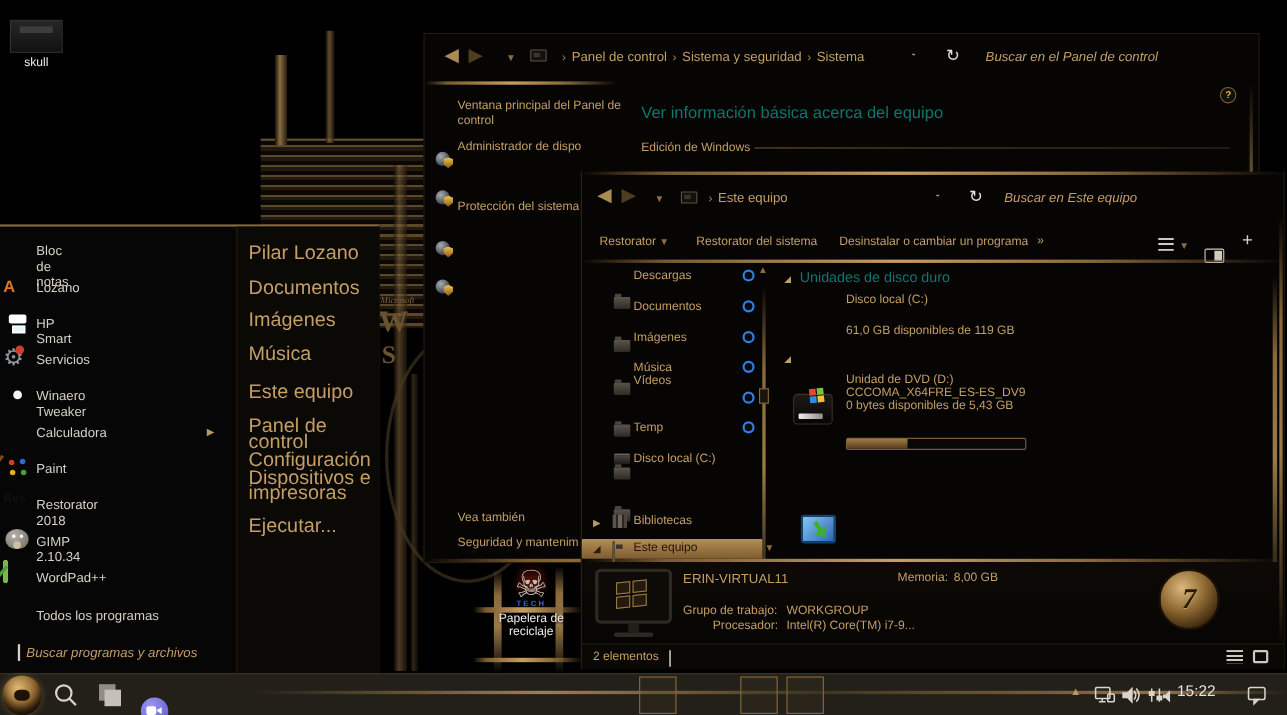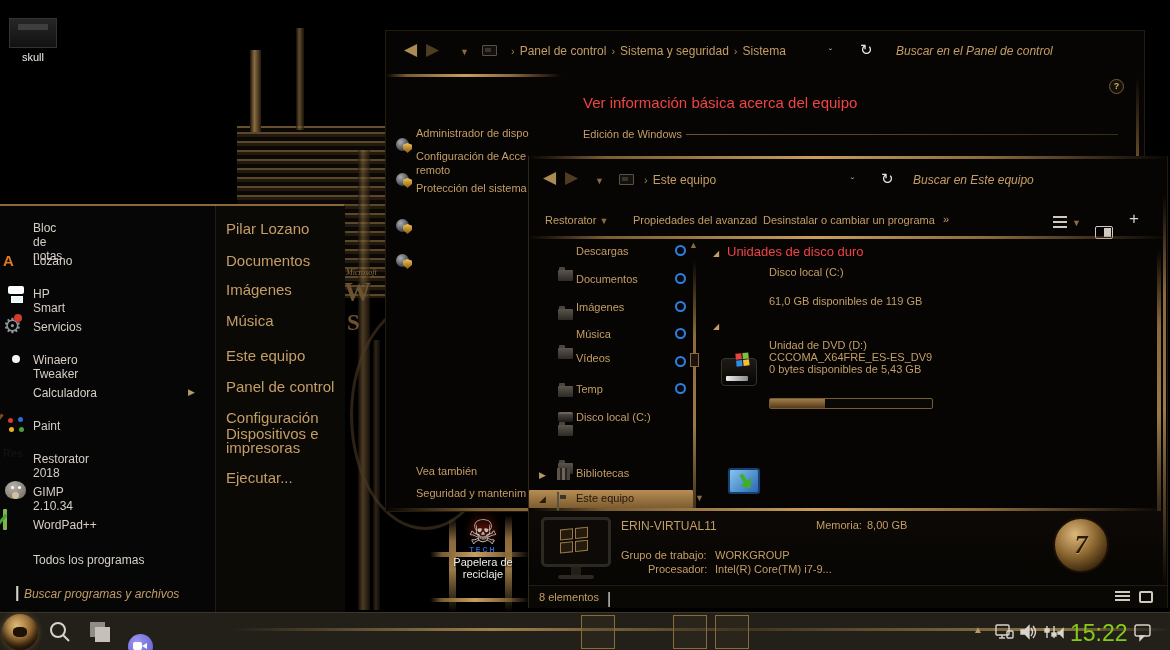--- a/index.html
+++ b/index.html
@@ -1,20 +1,20 @@
 <!DOCTYPE html>
 <html><head>
 <meta charset="utf-8">
 <style>
   *{margin:0;padding:0;box-sizing:border-box}
   html,body{width:1170px;height:650px;overflow:hidden;background:#000;font-family:"Liberation Sans",sans-serif}
   #screen{position:relative;width:1170px;height:650px;background:#000;overflow:hidden}
   .a{position:absolute}
   .tx{font-size:11px;color:#c49e66;white-space:nowrap}
-  .tb{color:#ef4444}
+  .tb{color:#0f766e}
   .tw{color:#d8d2c8}
   .it{font-style:italic}
   .pre{white-space:pre-line}
   .gl{background:linear-gradient(90deg,rgba(20,12,5,0),#7a5c32 12%,#c79e5f 45%,#8a6a3c 72%,rgba(20,12,5,0))}
   .glv{background:linear-gradient(180deg,rgba(20,12,5,0),#8a6a3c 25%,#9a7a46 55%,rgba(20,12,5,0))}
   .win{position:absolute;background:#070503}
   
   .slats{background:repeating-linear-gradient(180deg,#0d0905 0 4px,#6b5532 4px 6px,#2a1f12 6px 9px);opacity:.85;border-top:2px solid #7a5e36}
   .pipe{background:linear-gradient(90deg,#1a120a,#8a6c40 40%,#241a0e)}
   
@@ -78,21 +78,21 @@
   .si-paint:before{content:"";position:absolute;left:5px;top:6px;width:5px;height:5px;border-radius:50%;background:#d23c2a;box-shadow:10px -1px 0 #2a6cd8,1px 9px 0 #e8b020,11px 9px 0 #48a038}
   .si-paint:after{content:"";position:absolute;right:3px;top:1px;width:3px;height:13px;background:#7a4a22;transform:rotate(38deg)}
   .si-res{background:#fff;border-bottom:6px solid #cc2222}
   .si-res:after{content:"Res";position:absolute;left:0;right:0;top:2px;text-align:center;font-weight:bold;font-size:11px;color:#111}
   .si-gimp{background:transparent}
   .si-gimp:before{content:"";position:absolute;left:2px;top:3px;width:21px;height:18px;border-radius:50% 50% 45% 45%;background:radial-gradient(circle at 38% 32%,#b8b3aa,#6a655e)}
   .si-gimp:after{content:"";position:absolute;left:8px;top:8px;width:3px;height:3px;border-radius:50%;background:#fff;box-shadow:7px 0 0 #fff,3px 8px 0 2px #cfc0a2}
   .si-npp{background:#eef4ea;border:2px solid #7ab648}
   .si-npp:after{content:"";position:absolute;right:2px;top:2px;width:3px;height:15px;background:#48a038;transform:rotate(40deg)}
   .sm-label{font-size:12px;color:#d6cfc5}
-  .sm-right-label{font-size:15px;color:#c49e66;line-height:14px}
+  .sm-right-label{font-size:18px;color:#c49e66;line-height:14px}
   .sel-row{background:linear-gradient(180deg,#b68e55,#7d5c30);border-radius:1px}
   .tbox{position:absolute;width:34px;height:34px;border:1px solid #8a6a3c;background:rgba(60,50,36,.25)}
   .ti-search circle,.ti-search line{stroke:#d8d4cc;stroke-width:2;fill:none}
   .ti-taskview{width:15px;height:15px;background:#8f8b85;position:relative}
   .ti-taskview:after{content:"";position:absolute;left:5px;top:5px;width:15px;height:15px;background:#c5c1ba}
   .ti-chat{width:25px;height:25px;border-radius:50%;background:radial-gradient(circle at 35% 30%,#9a96f0,#5a56cc);position:relative}
   .ti-chat:before{content:"";position:absolute;left:5px;top:8px;width:9px;height:8px;background:#fff;border-radius:2px}
   .ti-chat:after{content:"";position:absolute;left:14px;top:9px;border-top:3px solid transparent;border-bottom:3px solid transparent;border-right:5px solid #fff}
   .orb{width:36px;height:36px;border-radius:50%;background:radial-gradient(circle at 40% 32%,#e0ba74,#8a5f2a 52%,#2a1808 88%);box-shadow:inset 0 -6px 8px rgba(0,0,0,.7),0 0 6px rgba(200,160,90,.35)}
   .orb:after{content:"";display:block;width:14px;height:10px;margin:13px auto 0;background:#1c1206;border-radius:40%}
@@ -138,25 +138,25 @@
     <div class="a i-mon-s" style="left:96px;top:14px"></div>
     <div class="a tx" style="left:120px;top:13px;font-size:12px">
       <span class="crumbsep">›</span><span>Panel de control</span><span class="crumbsep">›</span><span>Sistema y seguridad</span><span class="crumbsep">›</span><span>Sistema</span>
     </div>
     <div class="a chev" style="left:443px;top:16px;color:#d8d2c8">ˇ</div>
     <div class="a refresh" style="left:474px;top:10px">↻</div>
     <div class="a tx it" style="left:510px;top:13px;font-size:12px">Buscar en el Panel de control</div>
     <div class="a gl" style="left:0;top:43px;width:175px;height:3px"></div>
     <div class="a helpdot" style="right:20px;top:48px">?</div>
 
+    <div class="a tx pre" style="left:30px;top:58px;width:170px;white-space:pre-line;line-height:14px">Ventana principal del Panel de
+control</div>
     <div class="a i-shield" style="left:10px;top:96px"></div>
     <div class="a tx" style="left:30px;top:96px">Administrador de dispo</div>
     <div class="a i-shield" style="left:10px;top:118px"></div>
-    <div class="a tx pre" style="left:30px;top:118px;width:170px;white-space:pre-line;line-height:14px">Configuración de Acce
-remoto</div>
     <div class="a i-shield" style="left:10px;top:151px"></div>
     <div class="a tx" style="left:30px;top:151px">Protección del sistema</div>
     <div class="a i-shield" style="left:10px;top:173px"></div>
     <div class="a tx" style="left:30px;top:434px">Vea también</div>
     <div class="a tx" style="left:30px;top:456px">Seguridad y mantenim</div>
 
     <div class="a tb" style="left:197px;top:63px;font-size:15px;white-space:nowrap">Ver información básica acerca del equipo</div>
     <div class="a tx" style="left:197px;top:97px">Edición de Windows</div>
     <div class="a" style="left:300px;top:103px;right:26px;height:1px;background:linear-gradient(90deg,#6b5330,#3a2c18)"></div>
 
@@ -172,21 +172,21 @@
     <div class="a chev" style="left:66px;top:20px">▼</div>
     <div class="a i-mon-s" style="left:90px;top:18px"></div>
     <div class="a tx" style="left:110px;top:17px;font-size:12px">
       <span class="crumbsep">›</span><span>Este equipo</span>
     </div>
     <div class="a chev" style="left:322px;top:20px;color:#d8d2c8">ˇ</div>
     <div class="a refresh" style="left:352px;top:14px">↻</div>
     <div class="a tx it" style="left:384px;top:17px;font-size:12px">Buscar en Este equipo</div>
 
     <div class="a tx" style="left:16px;top:58px"><span>Restorator</span> <span class="chev">▼</span></div>
-    <div class="a tx" style="left:104px;top:58px">Propiedades del avanzad</div>
+    <div class="a tx" style="left:104px;top:58px">Restorator del sistema</div>
     <div class="a tx" style="left:234px;top:58px">Desinstalar o cambiar un programa</div>
     <div class="a tx" style="left:414px;top:57px">»</div>
     <div class="a i-viewlist" style="left:524px;top:60px"></div>
     <div class="a chev" style="left:543px;top:62px">▼</div>
     <div class="a i-prevpane" style="left:566px;top:59px"></div>
     <div class="a tw" style="left:600px;top:53px;font-size:17px">+</div>
     <div class="a gl" style="left:0;top:80px;width:100%;height:3px"></div>
 
     <div class="a i-folder" style="left:29px;top:90px"></div>
     <div class="a tx" style="left:47px;top:89px">Descargas</div>
@@ -194,21 +194,21 @@
     <div class="a i-folder" style="left:29px;top:118px"></div>
     <div class="a tx" style="left:47px;top:117px">Documentos</div>
     <div class="a i-pin" style="left:146px;top:117px"></div>
     <div class="a i-folder" style="left:29px;top:146px"></div>
     <div class="a tx" style="left:47px;top:145px">Imágenes</div>
     <div class="a i-pin" style="left:146px;top:145px"></div>
     <div class="a i-folder" style="left:29px;top:173px"></div>
     <div class="a tx" style="left:47px;top:172px">Música</div>
     <div class="a i-pin" style="left:146px;top:172px"></div>
     <div class="a i-folder" style="left:29px;top:201px"></div>
-    <div class="a tx" style="left:47px;top:196px">Vídeos</div>
+    <div class="a tx" style="left:47px;top:184px">Vídeos</div>
     <div class="a i-pin" style="left:146px;top:200px"></div>
     <div class="a i-folder" style="left:29px;top:228px"></div>
     <div class="a tx" style="left:47px;top:227px">Temp</div>
     <div class="a i-pin" style="left:146px;top:227px"></div>
     <div class="a i-hdd-s" style="left:29px;top:256px"></div>
     <div class="a tx" style="left:47px;top:255px">Disco local (C:)</div>
 
     <div class="a chev" style="left:160px;top:84px">▲</div>
     <div class="a glv" style="left:164px;top:104px;width:3px;height:300px"></div>
     <div class="a" style="left:161px;top:197px;width:9px;height:14px;background:#1a140c;border:1px solid #8a6a3c"></div>
@@ -266,21 +266,21 @@
       <div class="a tx" style="left:287px;top:8px">Memoria:</div>
       <div class="a tx" style="left:338px;top:8px">8,00 GB</div>
       <div class="a tx" style="left:92px;top:38px">Grupo de trabajo:</div>
       <div class="a tx" style="left:186px;top:38px">WORKGROUP</div>
       <div class="a tx" style="left:119px;top:52px">Procesador:</div>
       <div class="a tx" style="left:186px;top:52px">Intel(R) Core(TM) i7-9...</div>
       <div class="a i-seven" style="left:524px;top:6px">7</div>
     </div>
 
     <div class="a" style="left:0;top:429px;width:100%;height:23px;background:#0a0805;border-top:1px solid #241c10">
-      <span class="a tx" style="left:10px;top:5px">8 elementos</span>
+      <span class="a tx" style="left:10px;top:5px">2 elementos</span>
       <span class="a tw" style="left:78px;top:4px">|</span>
       <span class="a" style="left:586px;top:5px;width:15px;height:12px;background:repeating-linear-gradient(180deg,#cfc9c0 0 2px,transparent 2px 4px)"></span>
       <span class="a" style="left:610px;top:5px;width:14px;height:12px;border:2px solid #cfc9c0;border-radius:2px"></span>
     </div>
     <div class="a glv" style="right:1px;top:40px;width:3px;height:390px"></div>
   </div>
 
   <div class="a" style="left:0;top:204px;width:345px;height:408px;background:#060606;border-top:2px solid #8a6a3c;border-right:1px solid #2a2014;z-index:5">
 
     <div class="a" style="left:3px;top:8px"><span class="smicon si-notepad a"></span><span class="sm-label a" style="left:30px;top:7px">Bloc de notas</span></div>
@@ -341,19 +341,19 @@
         <path d="M13 6 q3 4 0 8"></path>
         <path d="M15 4 q5 6 0 12"></path>
       </svg>
     <svg class="a traysvg" style="left:1042px;top:9px" width="24" height="20">
         <line x1="5" y1="4" x2="5" y2="16"></line>
         <rect x="3" y="7" width="4" height="3" fill="#d9d4cc"></rect>
         <line x1="12" y1="4" x2="12" y2="16"></line>
         <rect x="10" y="11" width="4" height="3" fill="#d9d4cc"></rect>
         <polygon points="16,10 18,10 21,7 21,15 18,12 16,12" fill="#d9d4cc"></polygon>
       </svg>
-    <div class="a" style="left:1070px;top:7px;font-size:23px;color:#84cc16">15:22</div>
+    <div class="a" style="left:1070px;top:7px;font-size:14px;color:#e5e5e5">15:22</div>
     <svg class="a traysvg" style="left:1132px;top:9px" width="22" height="20">
         <rect x="3" y="3" width="15" height="11" rx="2"></rect>
         <polygon points="8,14 8,18 12,14" fill="#d9d4cc"></polygon>
       </svg>
   </div>
 </div>
 
 </body></html>

